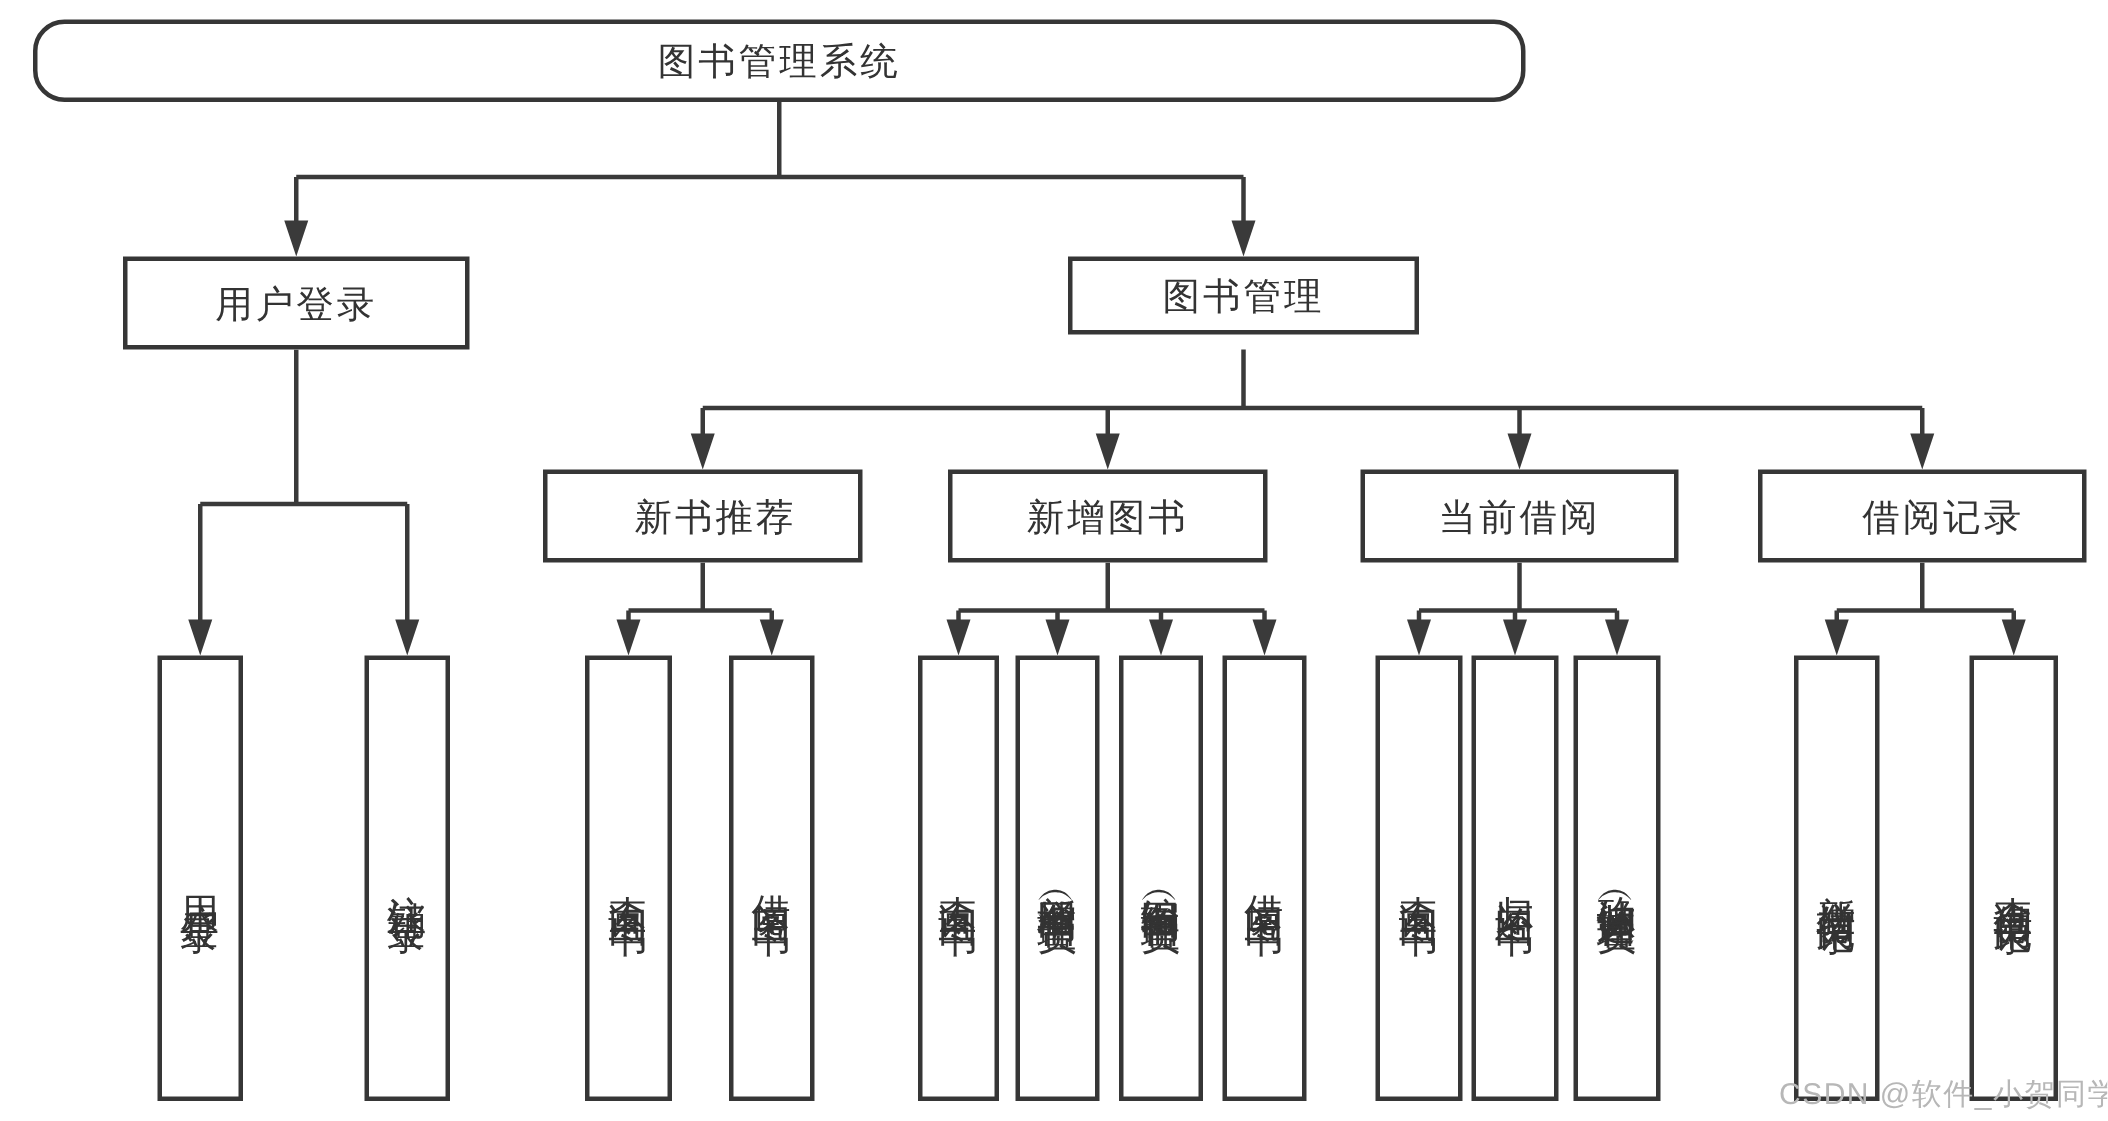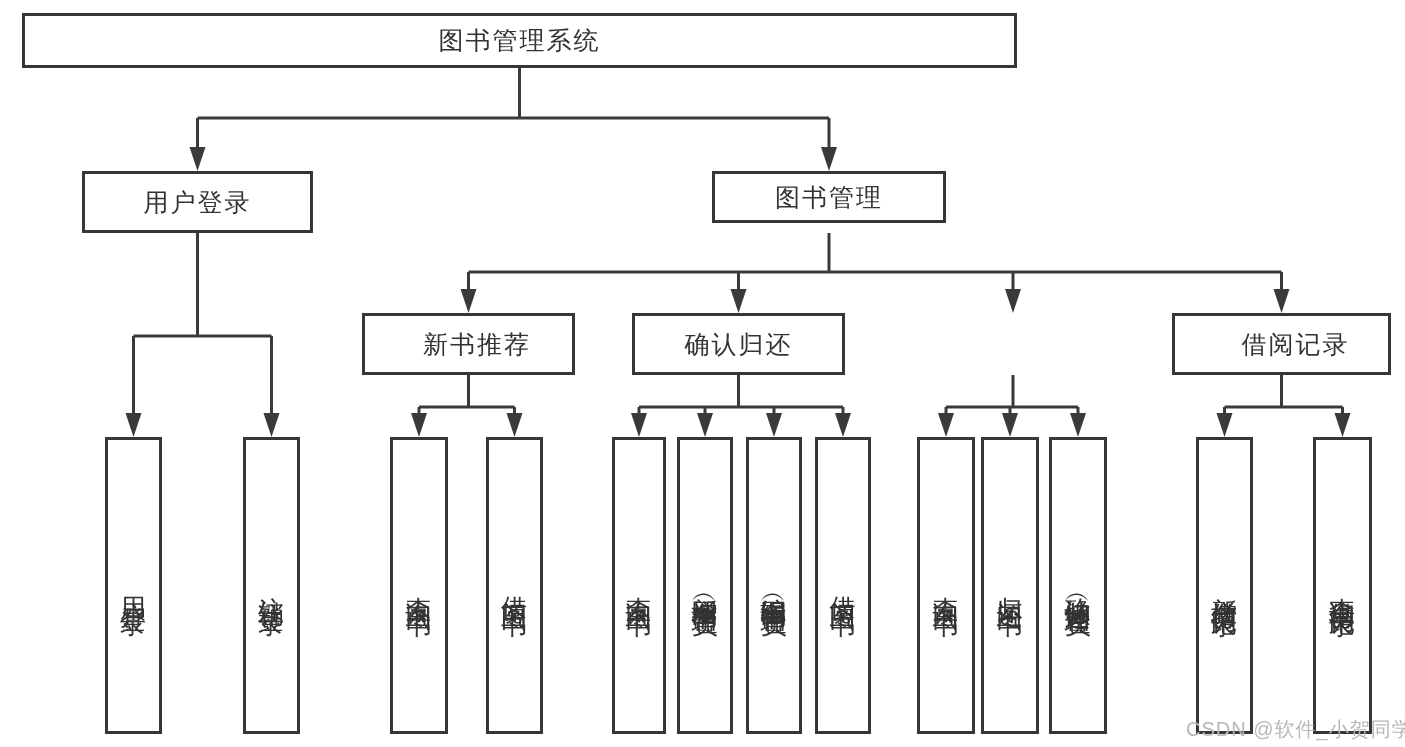--- a/index.html
+++ b/index.html
@@ -99,27 +99,28 @@
     <path class="arrow" d="M 1078 437 L 1070 413 L 1086 413 Z"></path>
 
     <path d="M 1281.5 375 V 407"></path>
     <path d="M 1224.5 407 H 1342.5"></path>
     <path d="M 1224.5 407 V 418"></path>
     <path class="arrow" d="M 1224.5 437 L 1216.5 413 L 1232.5 413 Z"></path>
     <path d="M 1342.5 407 V 418"></path>
     <path class="arrow" d="M 1342.5 437 L 1334.5 413 L 1350.5 413 Z"></path>
   </svg>
 
-  <div class="node h-node" style="left:22px;top:13px;width:995px;height:55px;">图书管理系统</div>
+  <div class="node h-node" style="left:22px;top:13px;width:995px;height:55px;border-radius:21px;">图书管理系统</div>
 
   <div class="node h-node" style="left:82px;top:171px;width:231px;height:62px;">用户登录</div>
   <div class="node h-node" style="left:712px;top:171px;width:234px;height:52px;">图书管理</div>
 
   <div class="node h-node" style="left:362px;top:313px;width:213px;height:62px;padding-left:17px;">新书推荐</div>
-  <div class="node h-node" style="left:632px;top:313px;width:213px;height:62px;">确认归还</div>
+  <div class="node h-node" style="left:632px;top:313px;width:213px;height:62px;">新增图书</div>
+  <div class="node h-node" style="left:907px;top:313px;width:212px;height:62px;">当前借阅</div>
   <div class="node h-node" style="left:1172px;top:313px;width:219px;height:62px;padding-left:28px;">借阅记录</div>
 
   <div class="node v-node" style="left:105px;top:437px;width:57px;height:297px;">用户登录</div>
   <div class="node v-node" style="left:243px;top:437px;width:57px;height:297px;">注销登录</div>
 
   <div class="node v-node" style="left:390px;top:437px;width:58px;height:297px;">查询图书</div>
   <div class="node v-node" style="left:486px;top:437px;width:57px;height:297px;">借阅图书</div>
 
   <div class="node v-node" style="left:612px;top:437px;width:54px;height:297px;">查询图书</div>
   <div class="node v-node" style="left:677px;top:437px;width:56px;height:297px;letter-spacing:2px;">新增图书（管理员）</div>

